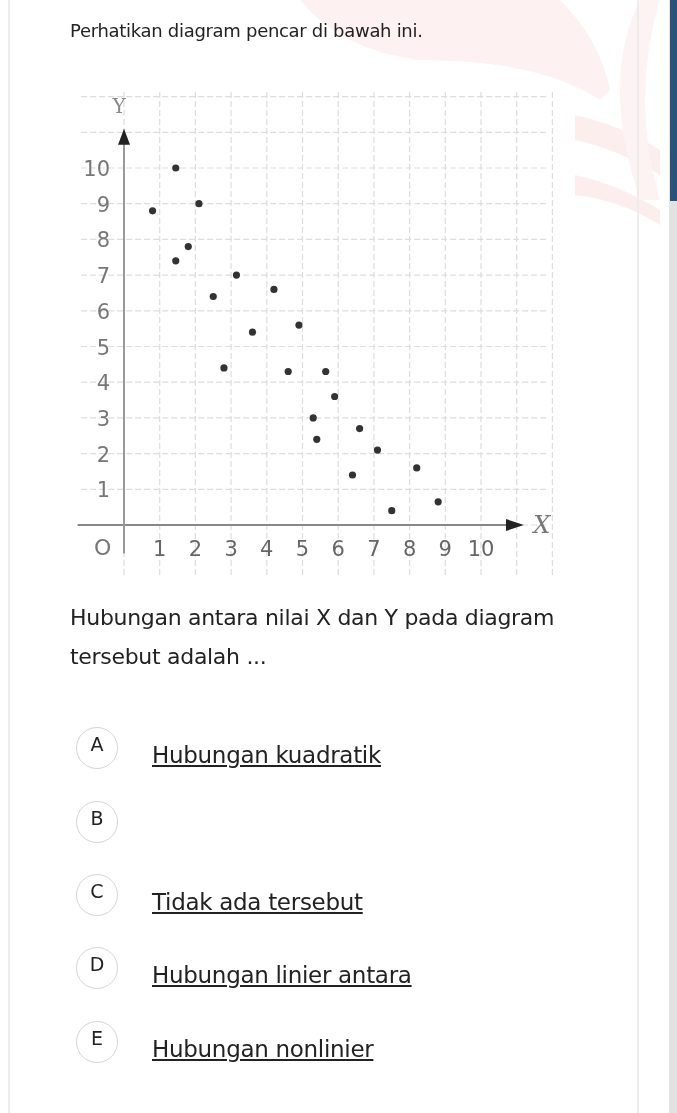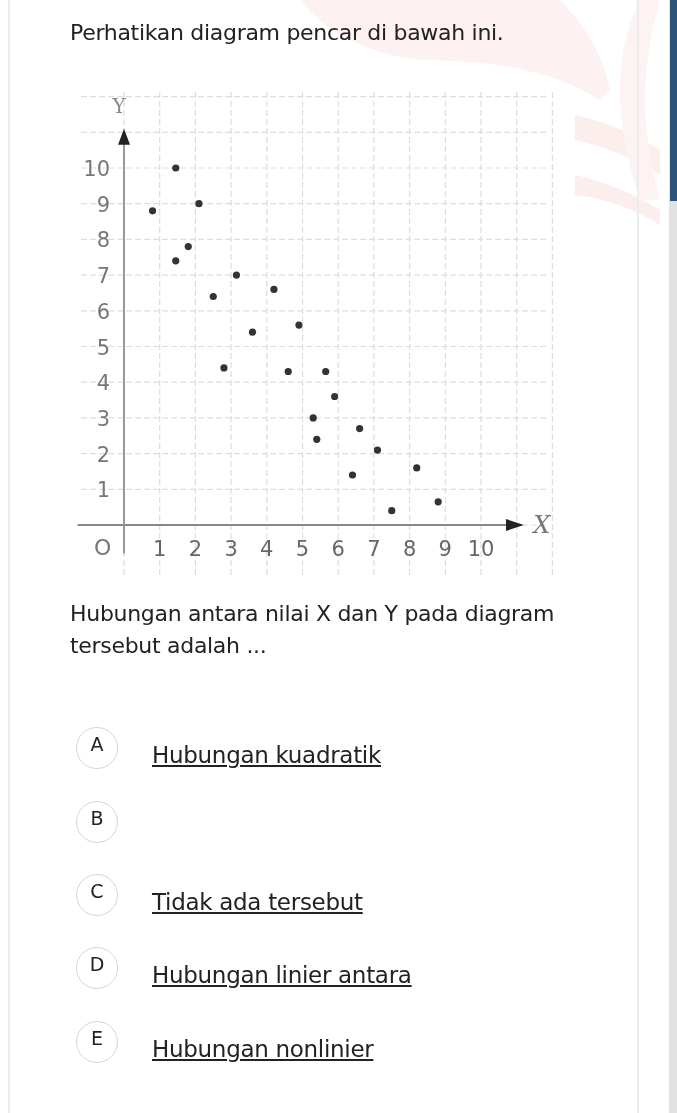--- a/index.html
+++ b/index.html
@@ -10,28 +10,28 @@
     color:#222222;
   }
   .left-border { position:absolute; left:8px; top:0; width:2px; height:1113px; background:#ececec; }
   .right-border { position:absolute; left:637px; top:0; width:2px; height:1113px; background:#ececec; }
   .scroll-track { position:absolute; left:669px; top:0; width:8px; height:1113px; background:#e2e2e2; }
   .scroll-thumb { position:absolute; left:670px; top:0; width:7px; height:201px; background:#2b5379; }
   .watermark { position:absolute; left:0; top:0; width:677px; height:300px; pointer-events:none; }
 
   .question-title {
     position:absolute; left:70px; top:20px;
-    font-size:22px; letter-spacing:-0.3px; color:#222;
+    font-size:18px; letter-spacing:-0.3px; color:#222;
   }
   .chart-wrap { position:absolute; left:70px; top:88px; width:520px; height:495px; }
   .chart-svg { position:absolute; left:0; top:0; }
 
   .question-body {
     position:absolute; left:70px; top:598px; width:520px;
-    font-size:22px; line-height:32px; letter-spacing:-0.3px; color:#222;
+    font-size:22px; line-height:39px; letter-spacing:-0.3px; color:#222;
   }
   .option {
     position:absolute; left:76px; height:44px; width:500px;
     display:flex; align-items:center; cursor:pointer;
   }
   .option-letter {
     width:42px; height:42px; border-radius:50%;
     border:1px solid #d6d6d6; box-sizing:border-box;
     display:flex; align-items:center; justify-content:center;
     font-size:19px; color:#222; padding-bottom:8px; background:#fff;

